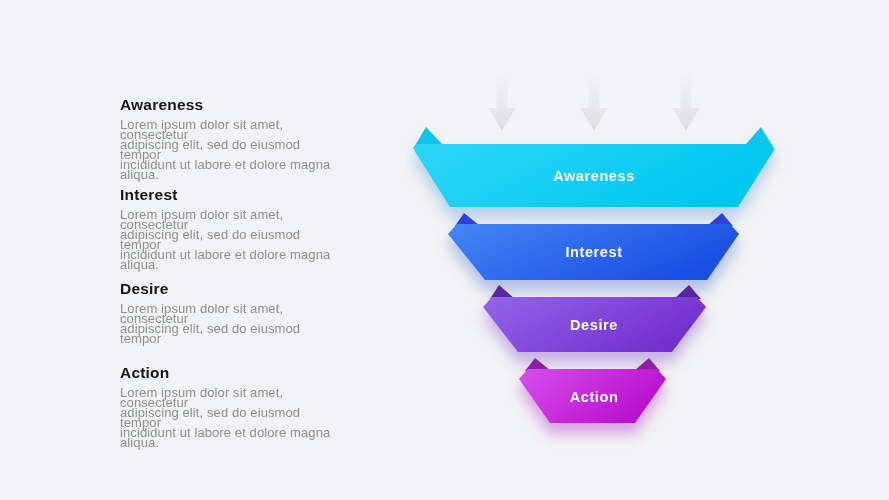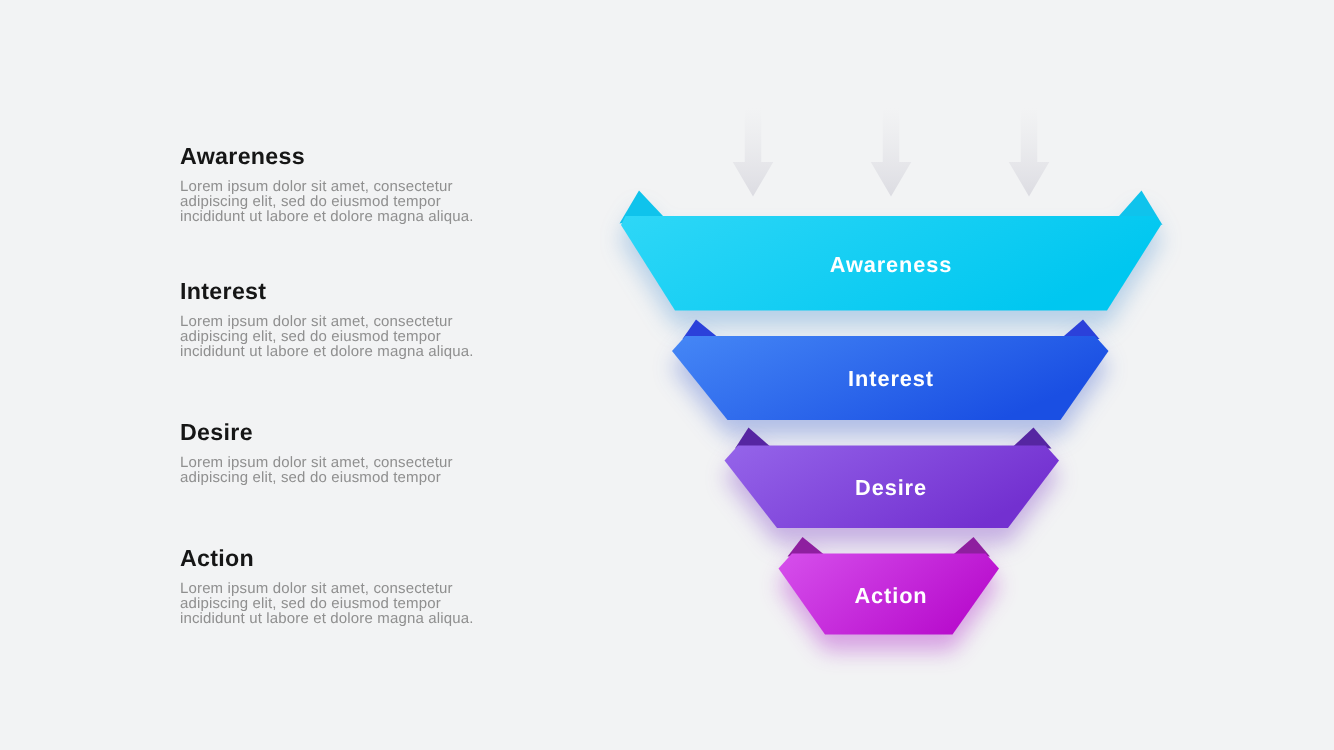--- a/index.html
+++ b/index.html
@@ -14,21 +14,21 @@
   
   .stage-text{position:absolute;left:120px;width:215px;}
   .stage-text h3{
     margin:0 0 6px 0;
     font-size:15.5px;
     font-weight:bold;
     color:#161616;
     letter-spacing:.2px;
   }
   .stage-text .desc{
-    font-size:10px;
+    font-size:13px;
     line-height:10px;
     color:#8f8f8f;
     letter-spacing:.1px;
   }
   .t0{top:96px;}
   .t1{top:186px;}
   .t2{top:280px;}
   .t3{top:364px;}
 
   

